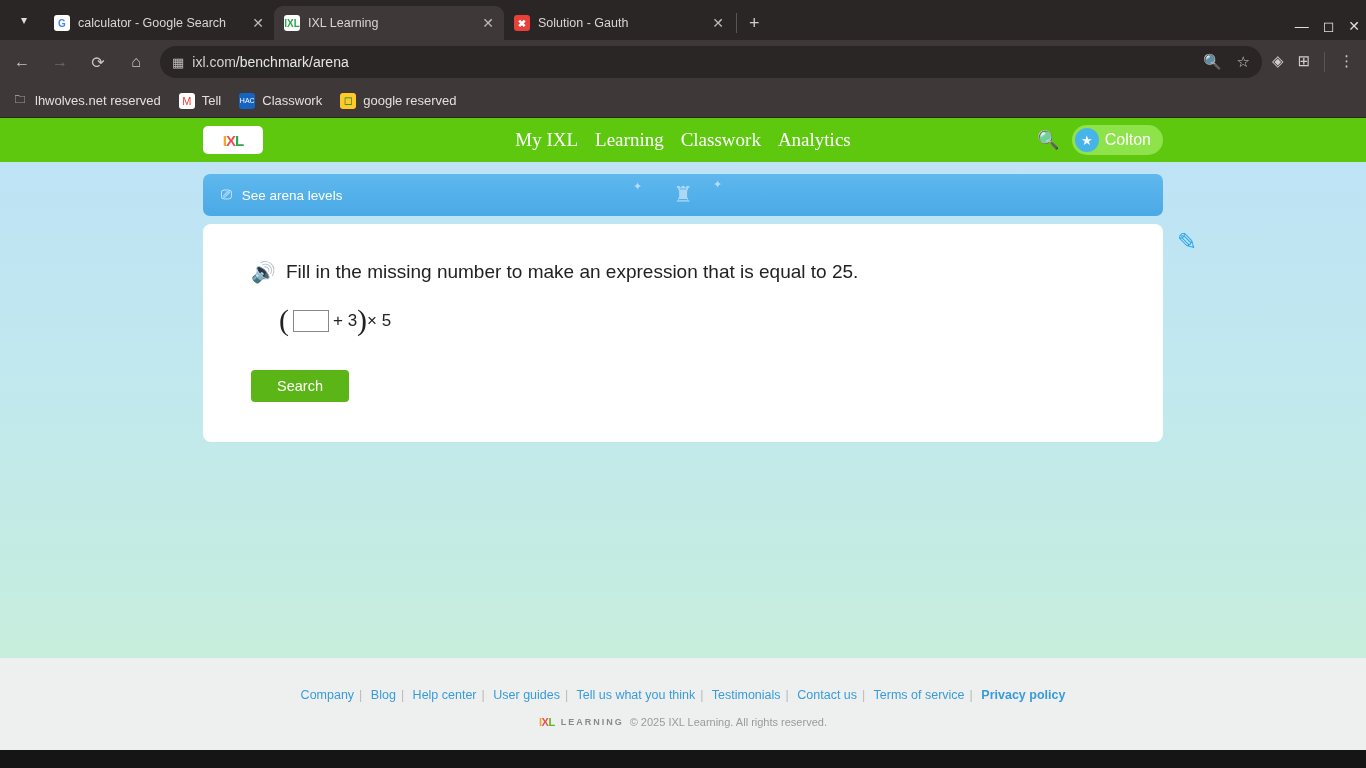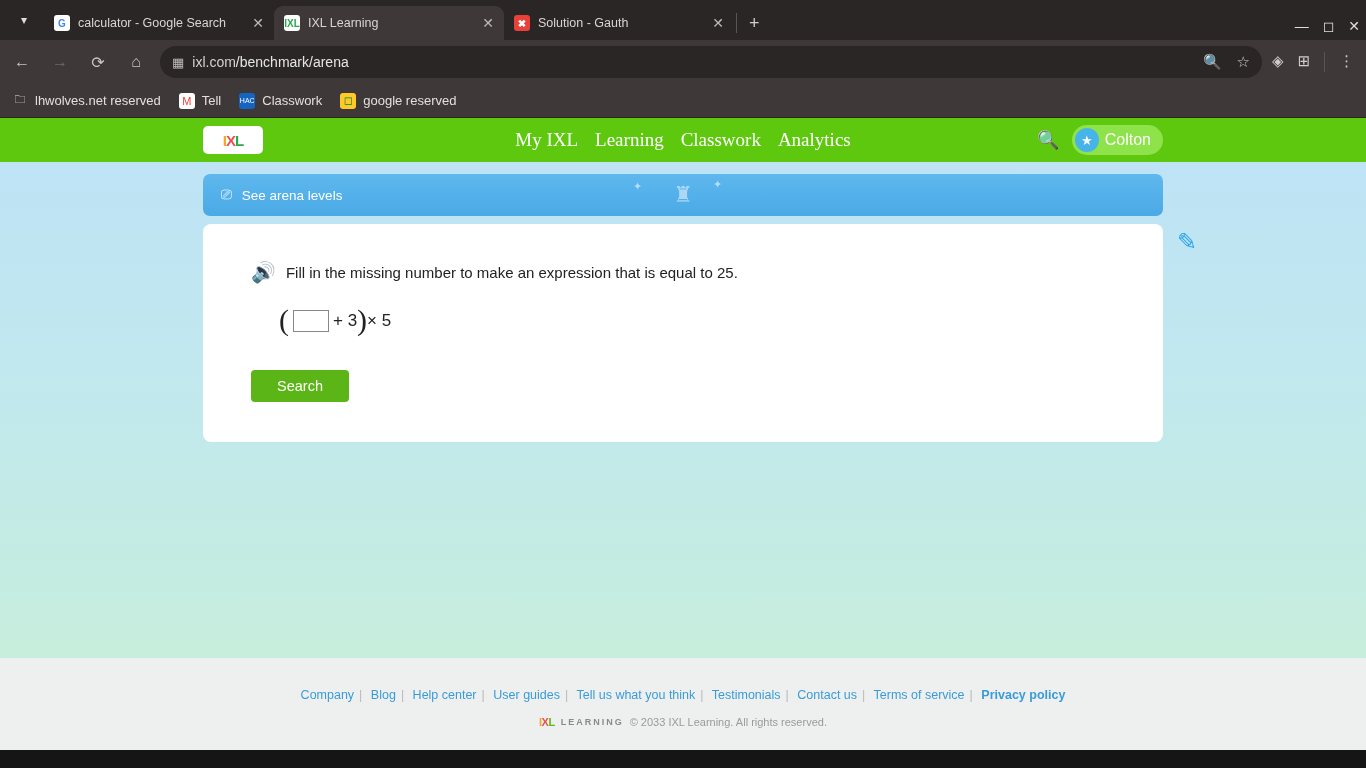--- a/index.html
+++ b/index.html
@@ -54,21 +54,21 @@
 .centerwrap{ width:960px; margin: 12px auto 0 auto; position:relative;}
 
 .banner{ height:42px; background: linear-gradient(180deg,#5fb8ee,#4aa9e6); border-radius:7px; display:flex; align-items:center; padding:0 18px; color:#fff; font-size:13.5px; gap:10px; cursor:pointer; position:relative; overflow:hidden;}
 .banner .spark{position:absolute; color:rgba(255,255,255,.55); font-size:11px;}
 .banner .castle{position:absolute; left:50%; transform:translateX(-50%); color:rgba(255,255,255,.5); font-size:22px;}
 
 .card{ margin-top:8px; background:#fff; border-radius:8px; padding: 36px 48px 40px 48px; position:relative;}
 .pencil{ position:absolute; right:-34px; top:4px; color:#2aa3ef; font-size:24px; cursor:pointer; transform:rotate(0deg);}
 .qrow{ display:flex; align-items:center; gap:10px; }
 .audio{ color:#1aa0e8; font-size:20px; cursor:pointer;}
-.qtext{ font-size:15px; color:#222;}
+.qtext{ font-size:19px; color:#222;}
 .expr{ margin:22px 0 0 28px; font-size:17px; color:#222; display:flex; align-items:center; font-family: 'Times New Roman', Georgia, serif;}
 .paren{ font-size:30px; font-family:'Times New Roman',serif; line-height:1; position:relative; top:-1px;}
 .blank{ width:36px; height:22px; border:1px solid #888; margin:0 4px; display:inline-block;}
 .submit{ margin-top:34px; height:32px; padding:0 26px; background:#5bb516; color:#fff; border:none; border-radius:4px; font-size:14.5px; cursor:pointer;}
 
 .footer{ margin-top:auto; background:#eef0f0; padding: 30px 0 22px 0; text-align:center;}
 .flinks{ font-size:12.5px; color:#888;}
 .flinks a{ color:#3a9bd9; text-decoration:none; cursor:pointer;}
 .flinks .sep{ color:#bbb; margin:0 5px;}
 .flinks a.bold{ color:#3a9bd9; font-weight:bold;}
@@ -214,20 +214,20 @@
         <a>User guides</a><span class="sep">|</span>
         <a>Tell us what you think</a><span class="sep">|</span>
         <a>Testimonials</a><span class="sep">|</span>
         <a>Contact us</a><span class="sep">|</span>
         <a>Terms of service</a><span class="sep">|</span>
         <a class="bold">Privacy policy</a>
       </div>
       <div class="copy">
         <span class="fl"><span class="i">I</span><span class="x">X</span><span class="l">L</span></span>
         <span class="learn">LEARNING</span>
-        <span>© 2033 IXL Learning. All rights reserved.</span>
+        <span>© 2025 IXL Learning. All rights reserved.</span>
       </div>
     </div>
 
   </div>
 
   <div class="bottombar"></div>
 </div>
 
 </body></html>

